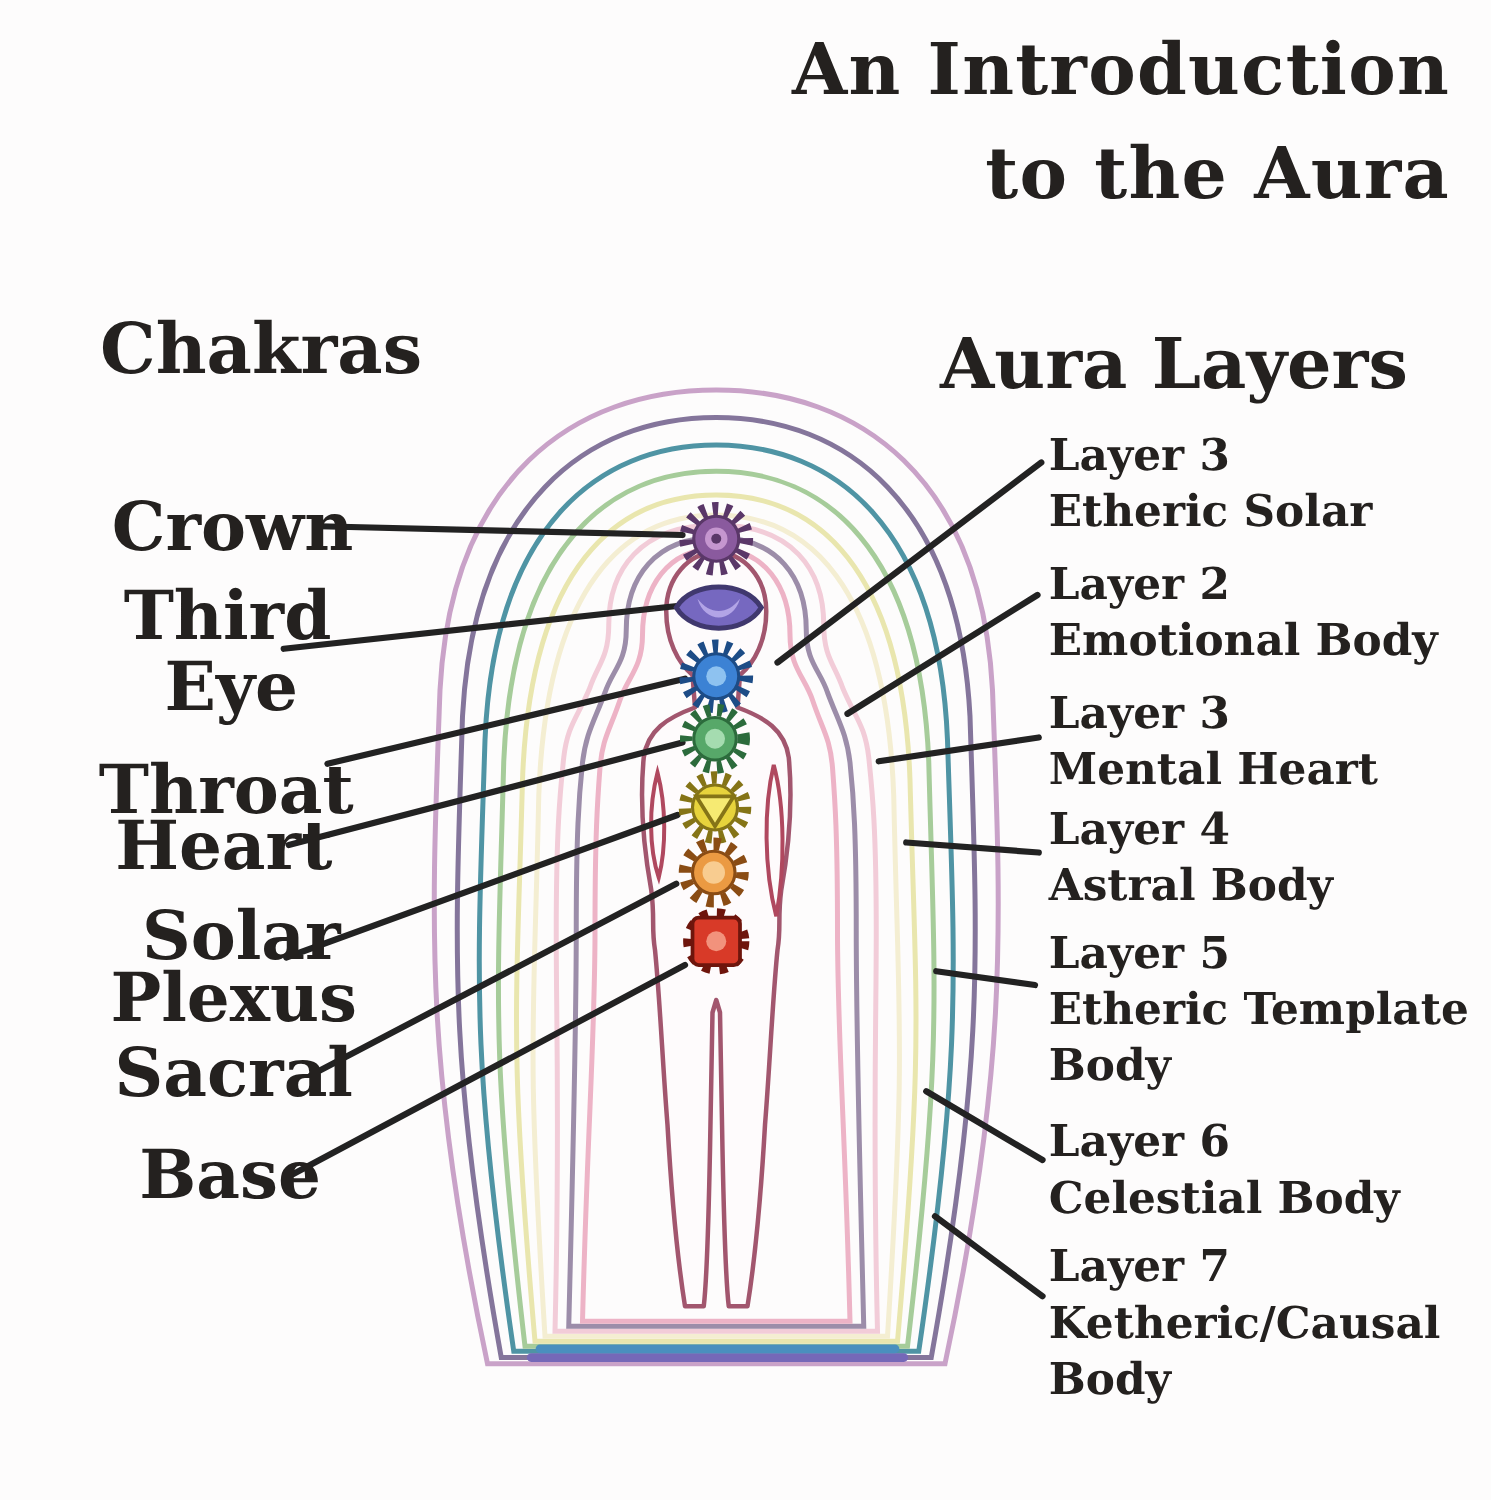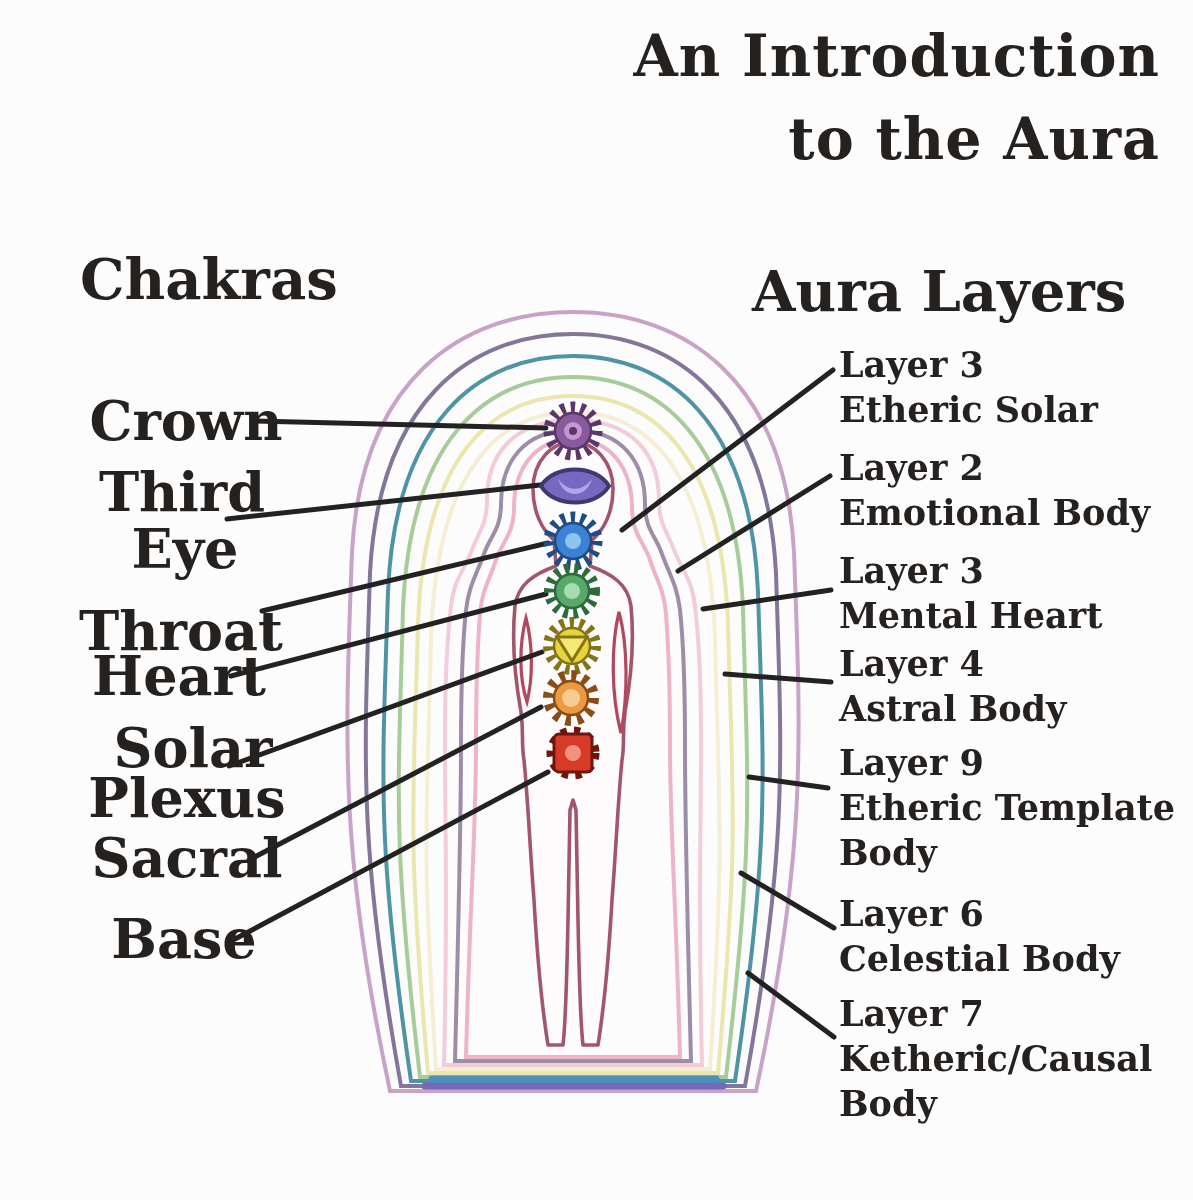--- a/index.html
+++ b/index.html
@@ -172,21 +172,21 @@
   </div>
   <div class="layer-block" style="left:839px;top:548px;">
     <div>Layer 3</div>
     <div>Mental Heart</div>
   </div>
   <div class="layer-block" style="left:839px;top:641px;">
     <div>Layer 4</div>
     <div>Astral Body</div>
   </div>
   <div class="layer-block" style="left:839px;top:740px;">
-    <div>Layer 9</div>
+    <div>Layer 5</div>
     <div>Etheric Template</div>
     <div>Body</div>
   </div>
   <div class="layer-block" style="left:839px;top:891px;">
     <div>Layer 6</div>
     <div>Celestial Body</div>
   </div>
   <div class="layer-block" style="left:839px;top:991px;">
     <div>Layer 7</div>
     <div>Ketheric/Causal</div>

